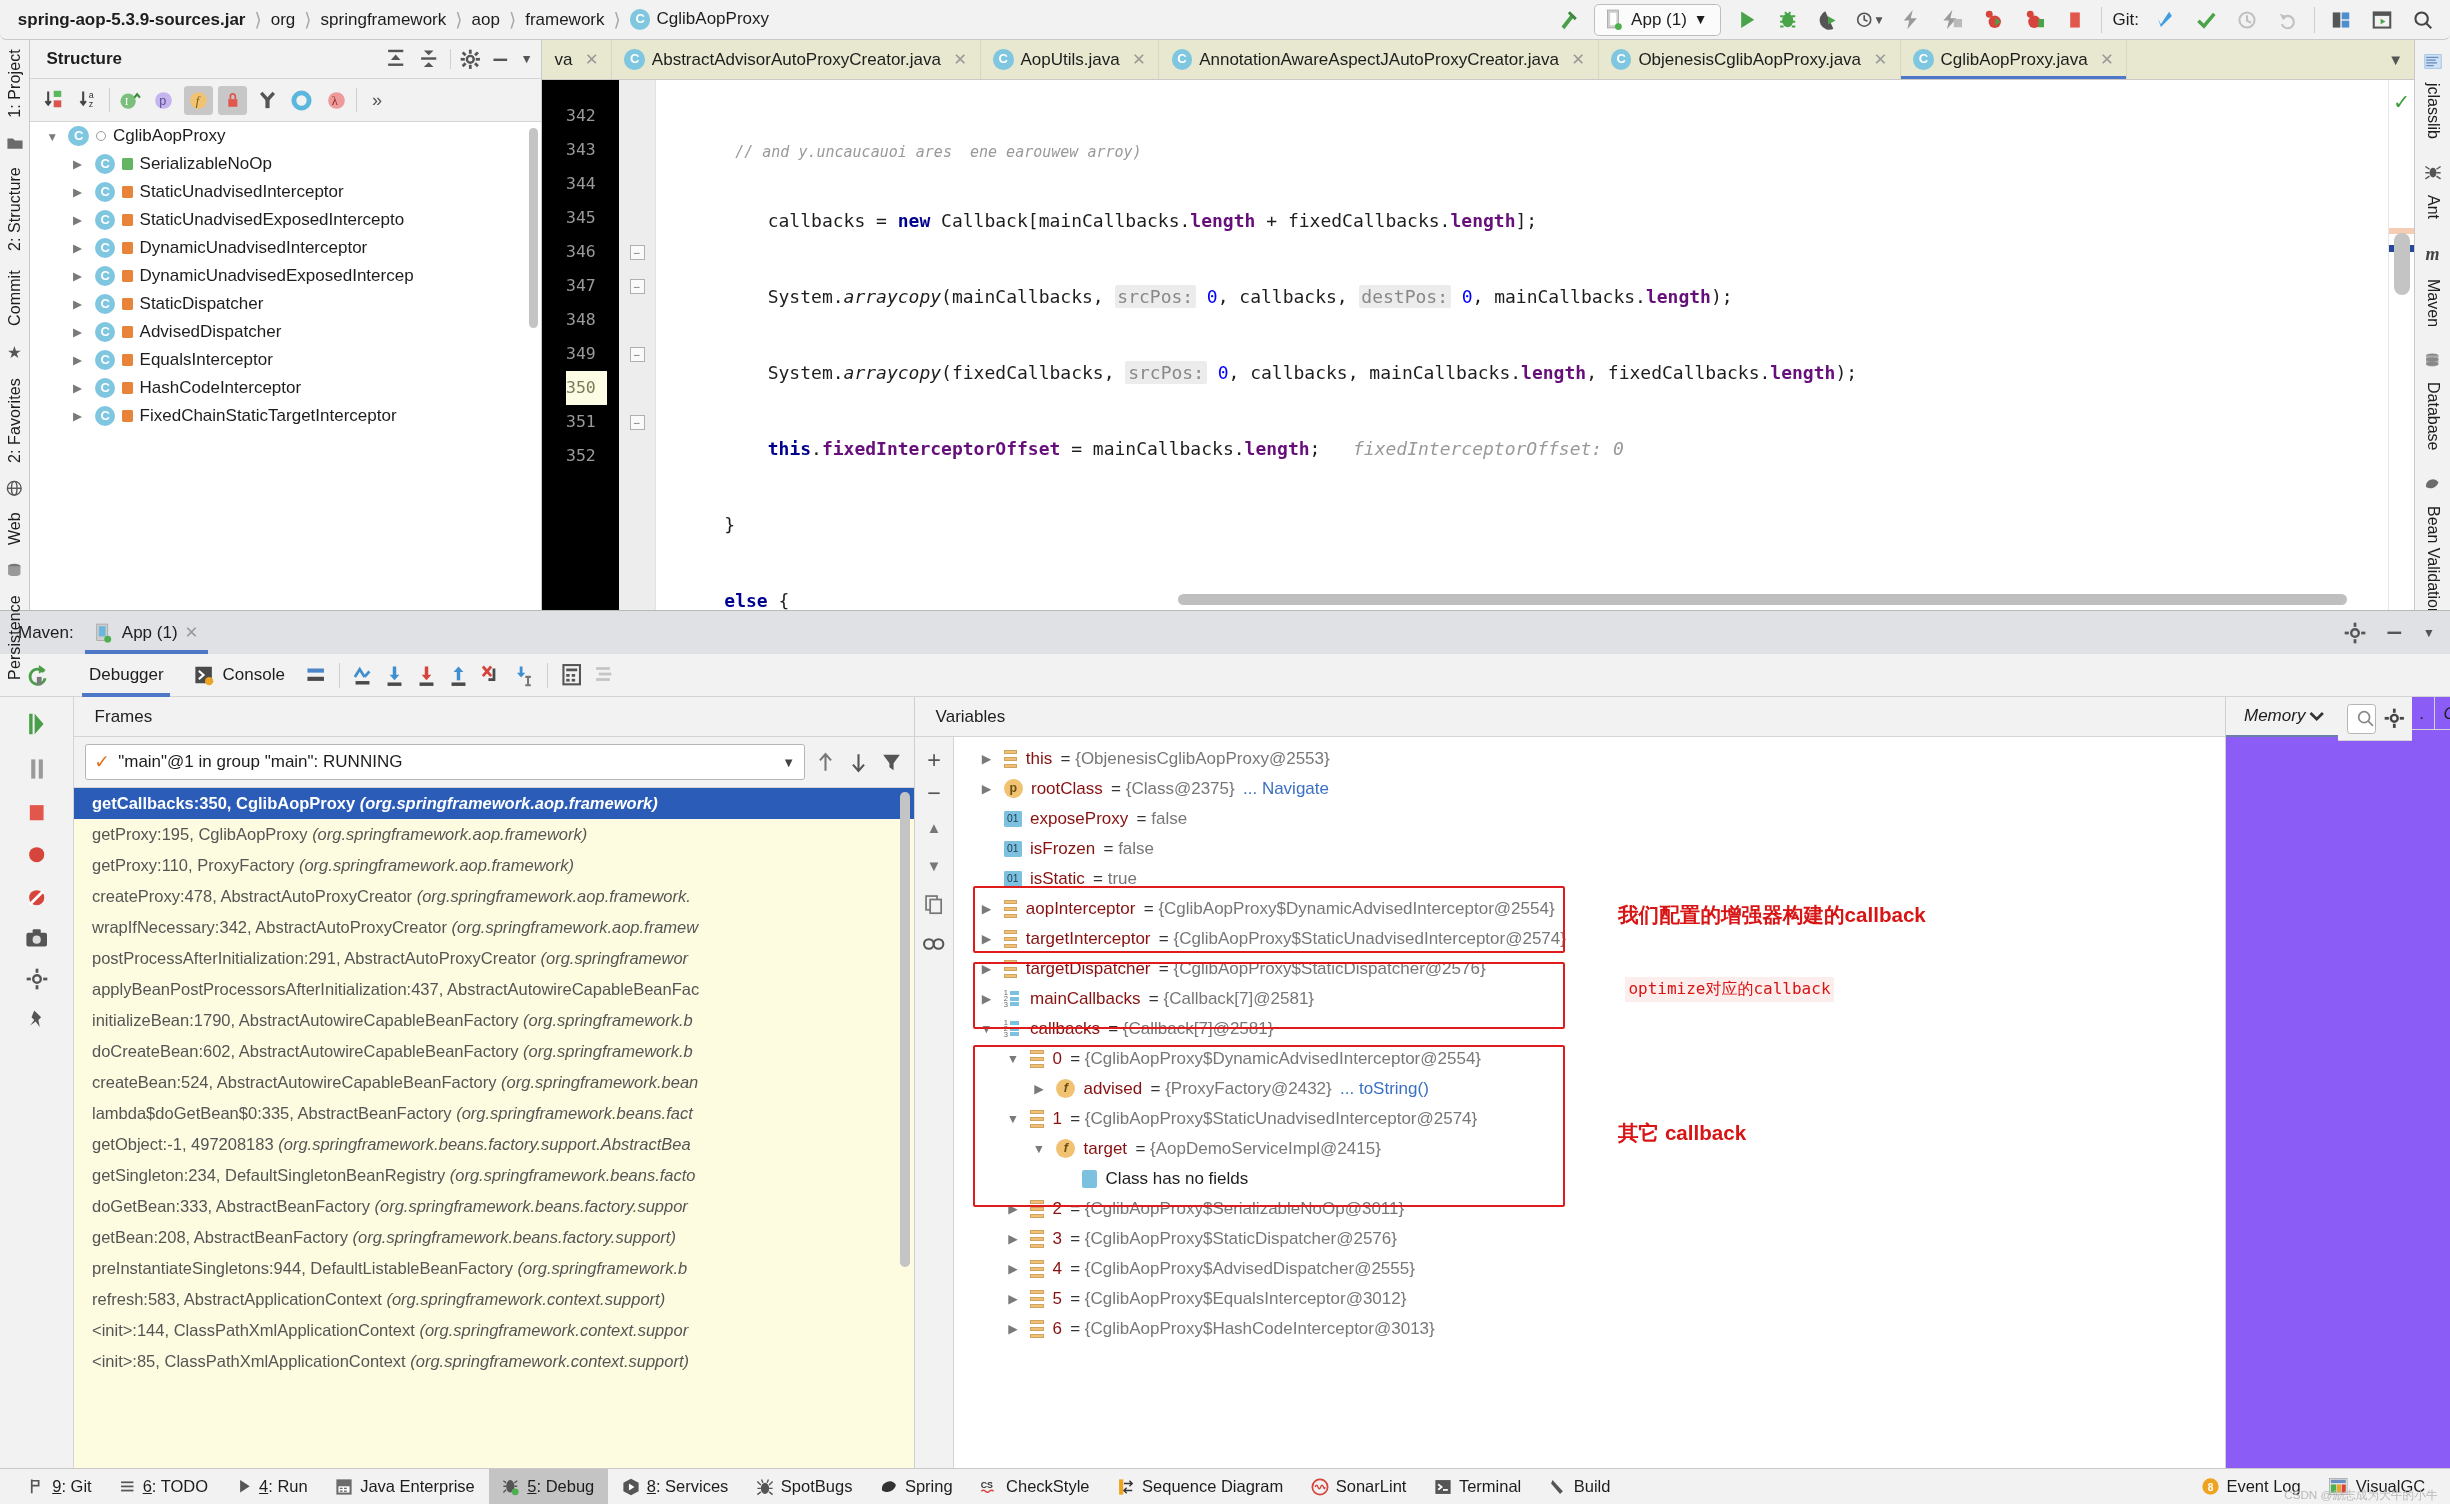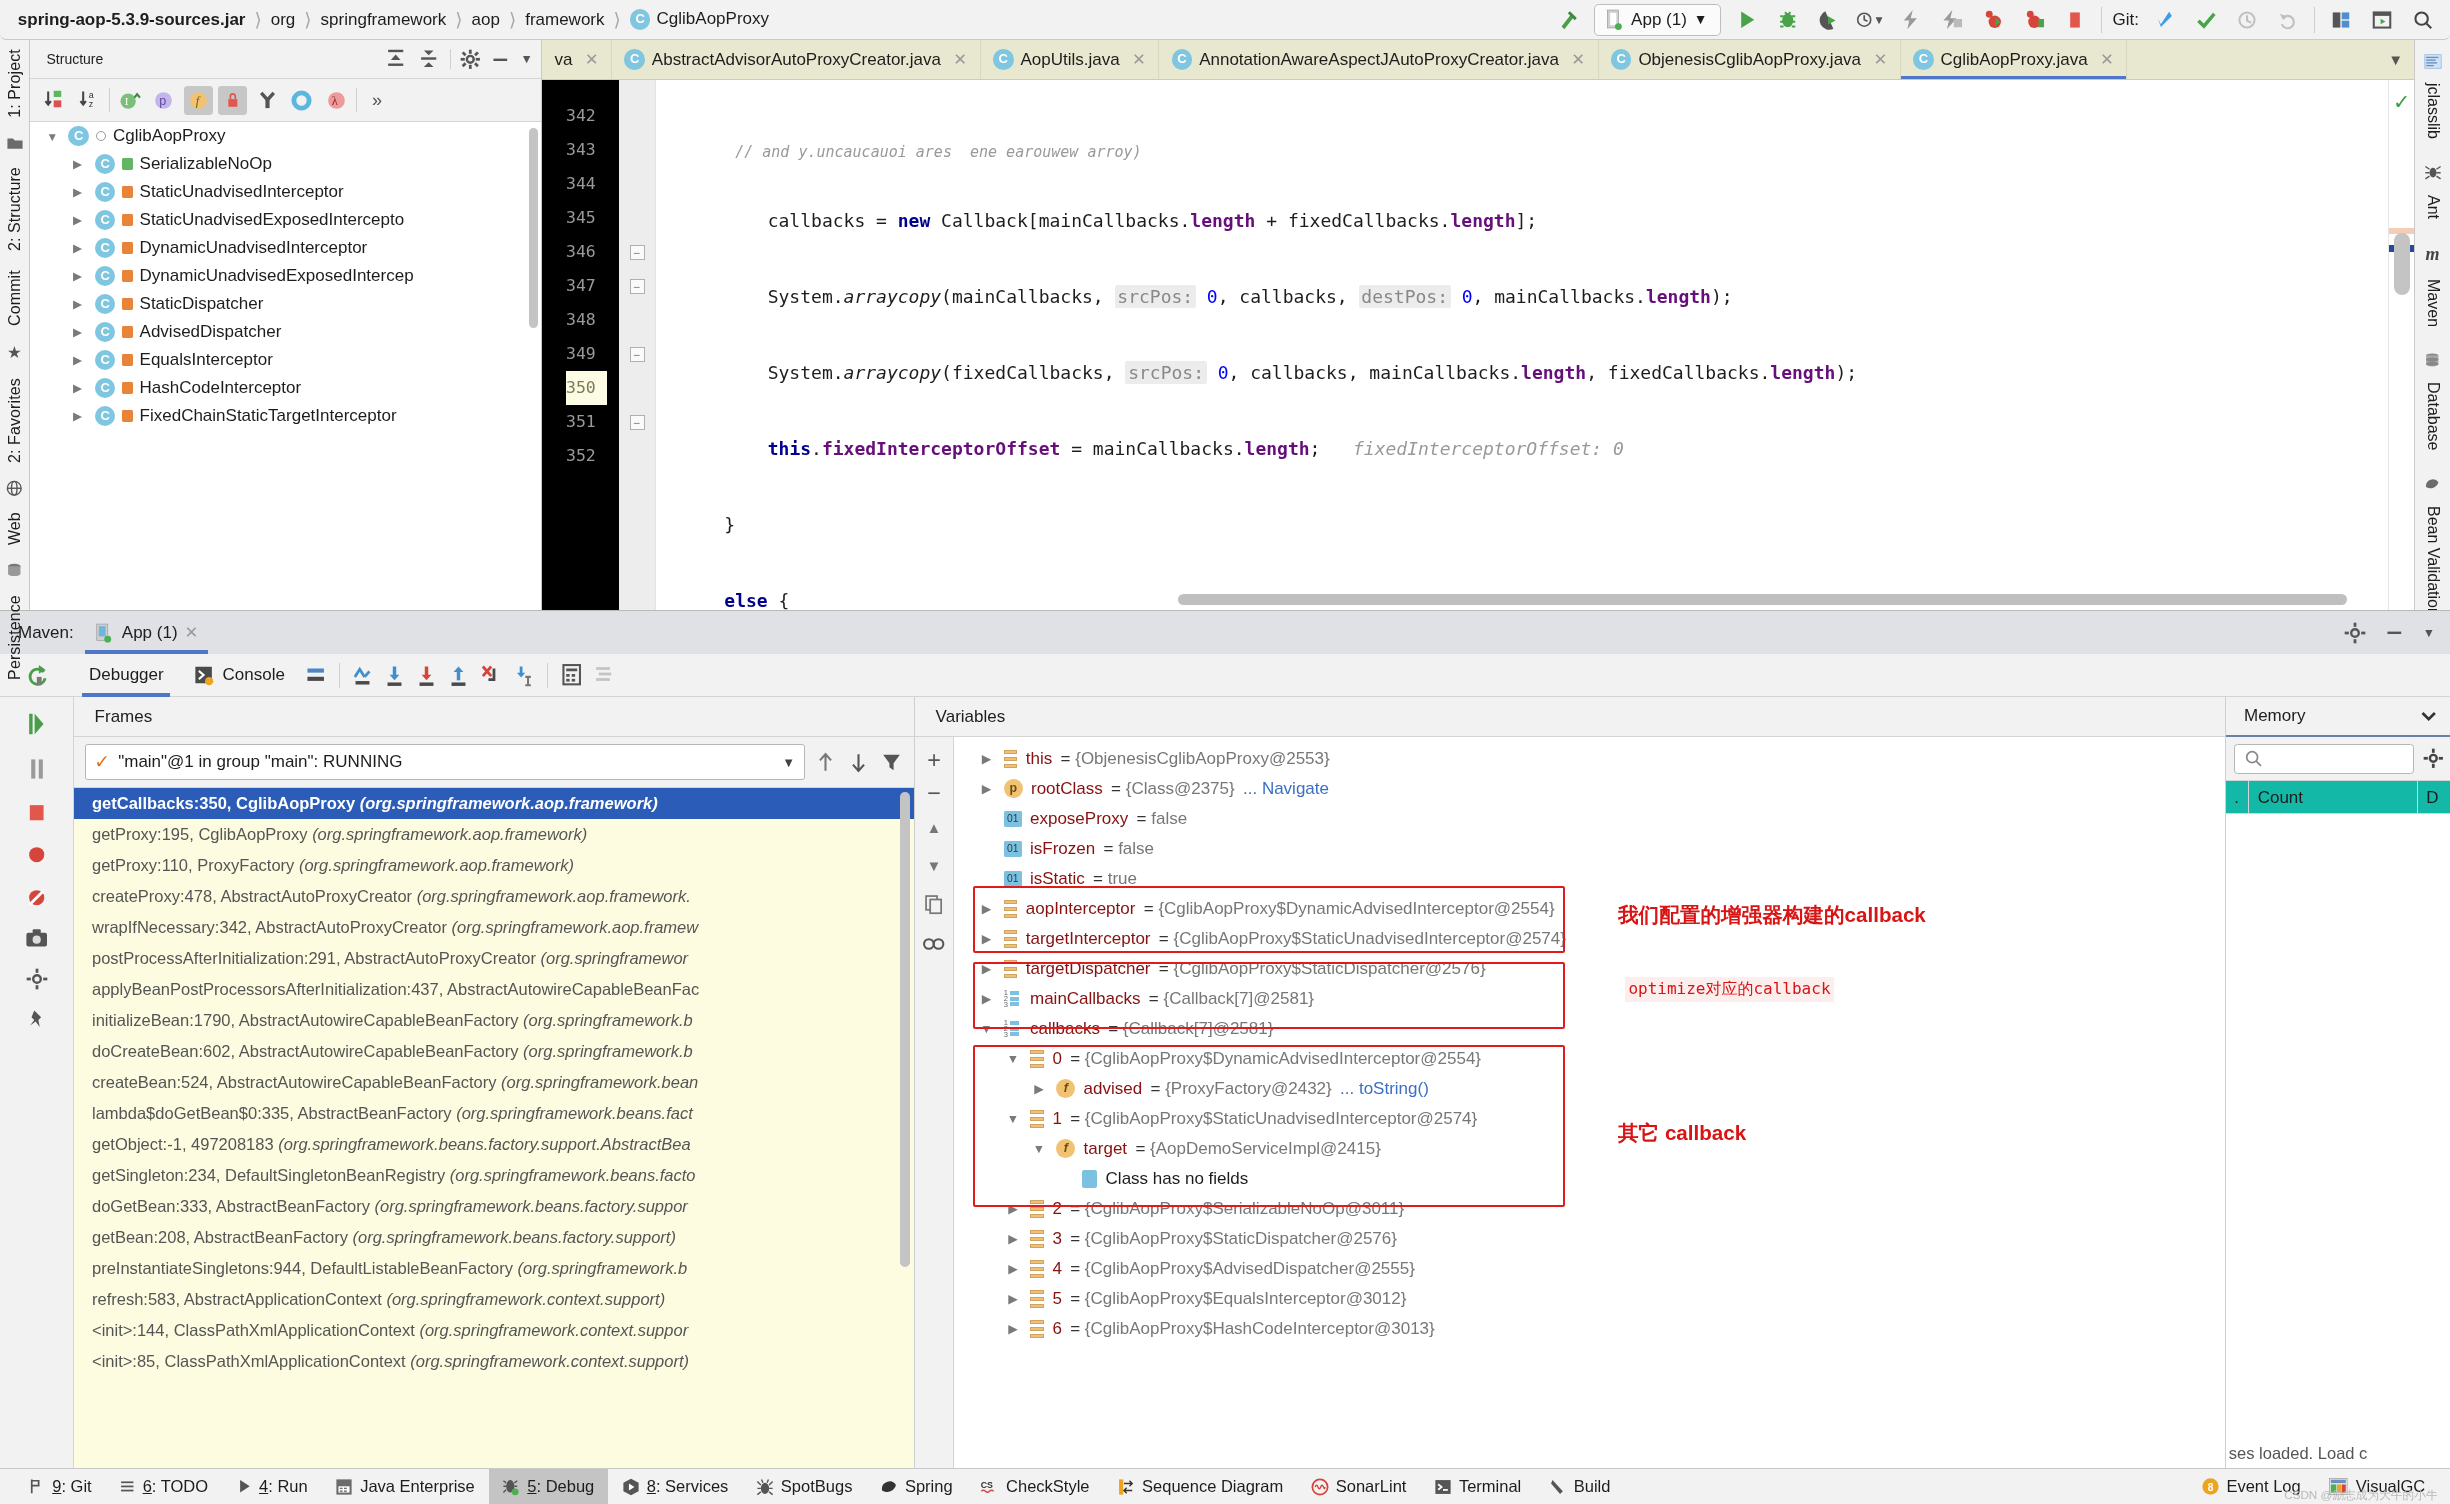--- a/index.html
+++ b/index.html
@@ -41,21 +41,21 @@
   
   .vrailR { width:36px; background:#f2f2f2; border-left:0.7px solid #c9c9c9;
             display:flex; flex-direction:column; align-items:center; flex:0 0 36px; padding-top:6.9px; }
   .vrailR .vtext { writing-mode:vertical-rl; font-size:16px; padding:6.9px 0 18px 0; white-space:nowrap; }
 
   
   .structure { width:512px; flex:0 0 512px; display:flex; flex-direction:column;
                border-right:0.7px solid #c9c9c9; background:#fff; }
   .panel-head { height:39px; display:flex; align-items:center; background:#f2f2f2;
                 border-bottom:0.7px solid #d4d4d4; padding:0 8.3px 0 16.5px; }
-  .panel-head .title { font-size:14px; }
+  .panel-head .title { font-size:17px;font-weight:bold; }
   .panel-head .tools { margin-left:auto; display:flex; align-items:center; gap:9.6px; }
   .struct-toolbar { height:43px; display:flex; align-items:center; gap:5.5px;
                     background:#f2f2f2; border-bottom:0.7px solid #d4d4d4; padding:0 8.3px 0 9.6px; }
   .struct-toolbar .tbtn { width:29px; height:29px; display:flex; align-items:center;
                           justify-content:center; border-radius:3.4px; }
   .struct-toolbar .tbtn.on { background:#c7c7c7; }
   .struct-tree { flex:1; overflow:hidden; background:#fff; position:relative; }
   .st-row { display:flex; align-items:center; height:28px; padding-left:16.5px; gap:6.9px; white-space:nowrap; }
   .st-row .arrow { width:15px; color:#7a7a7a; font-size:11.7px; }
   .st-row .lbl { font-size:17px; }
@@ -167,21 +167,21 @@
            font-size:12.4px; text-align:center; line-height:19px; font-weight:bold; flex:0 0 19px; }
   .ico-f { width:19px; height:19px; border-radius:50%; background:#f0c272; color:#6b4e12;
            font-size:12.4px; text-align:center; line-height:19px; font-weight:bold; flex:0 0 19px;
            font-style:italic; }
   .ico-none { width:15px; height:18px; background:#7cc2e0; flex:0 0 15px; border-radius:2.1px; }
   .redbox { position:absolute; border:2.8px solid #e01b1b; border-radius:2.1px; pointer-events:none; }
   .ann { position:absolute; color:#d81414; white-space:nowrap; }
   .ann.big { font-size:20.6px; font-weight:bold; }
   .ann.mono { font-family:"DejaVu Sans Mono", monospace; font-size:16px; background:#fdeeee; padding:2.1px 3.4px; }
 
-  .memory { width:224px; flex:0 0 224px; display:flex; flex-direction:column; background:#14b8a6; }
+  .memory { width:224px; flex:0 0 224px; display:flex; flex-direction:row; background:#8b5cf6;font-style:italic; }
   .mem-head { height:40px; display:flex; align-items:center; padding:0 9.6px 0 18px;
               background:#f2f2f2; border-bottom:2.1px solid #6b80a8; font-size:17px; }
   .mem-search { height:44px; display:flex; align-items:center; gap:8.3px; padding:0 6.9px 0 8.3px;
                 background:#f2f2f2; border-bottom:0.7px solid #d4d4d4; }
   .mem-input { flex:1; height:30px; border:0.7px solid #b5b5b5; border-radius:3.4px; background:#fff;
                display:flex; align-items:center; padding-left:8.3px; }
   .mem-cols { height:33px; display:flex; align-items:center; border-bottom:0.7px solid #d4d4d4; font-size:17px; }
   .mem-cols .c { padding:0 8.3px; border-right:0.7px solid #d4d4d4; height:33px; line-height:33px; }
   .mem-body { flex:1; background:#fff; position:relative; }
   .mem-foot { position:absolute; left:0; right:0; bottom:5.5px; font-size:16.5px; color:#555;

